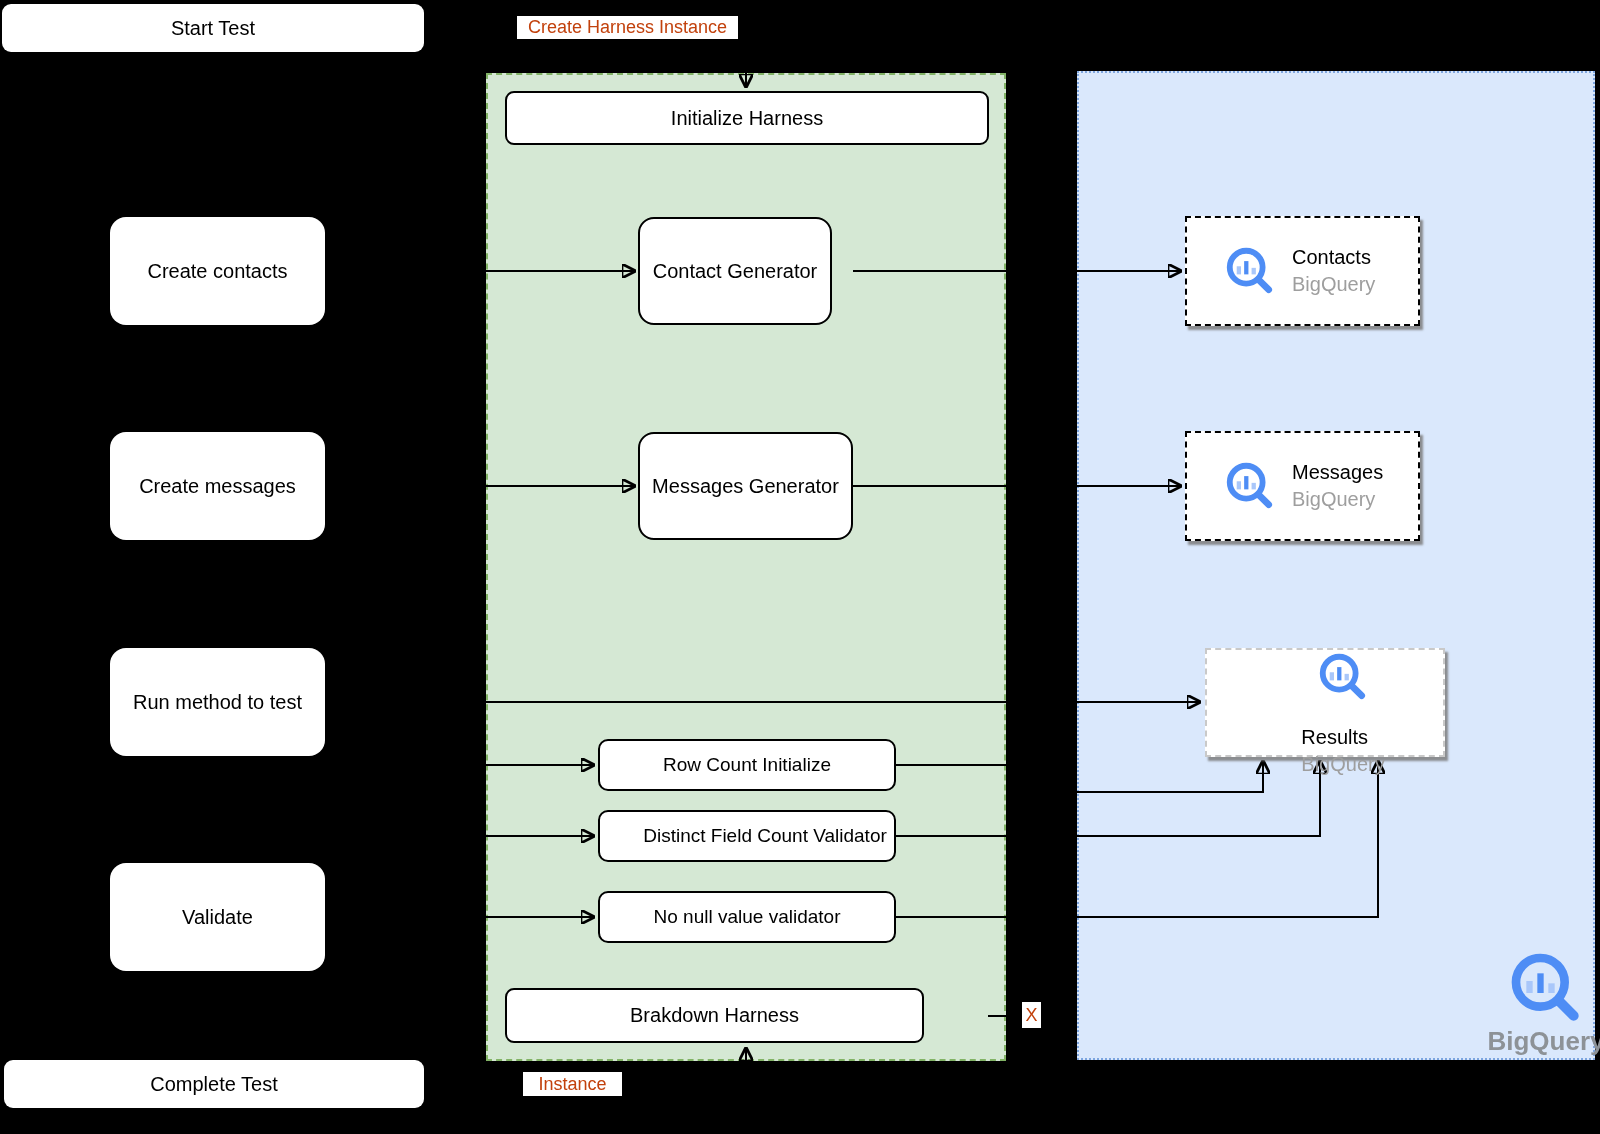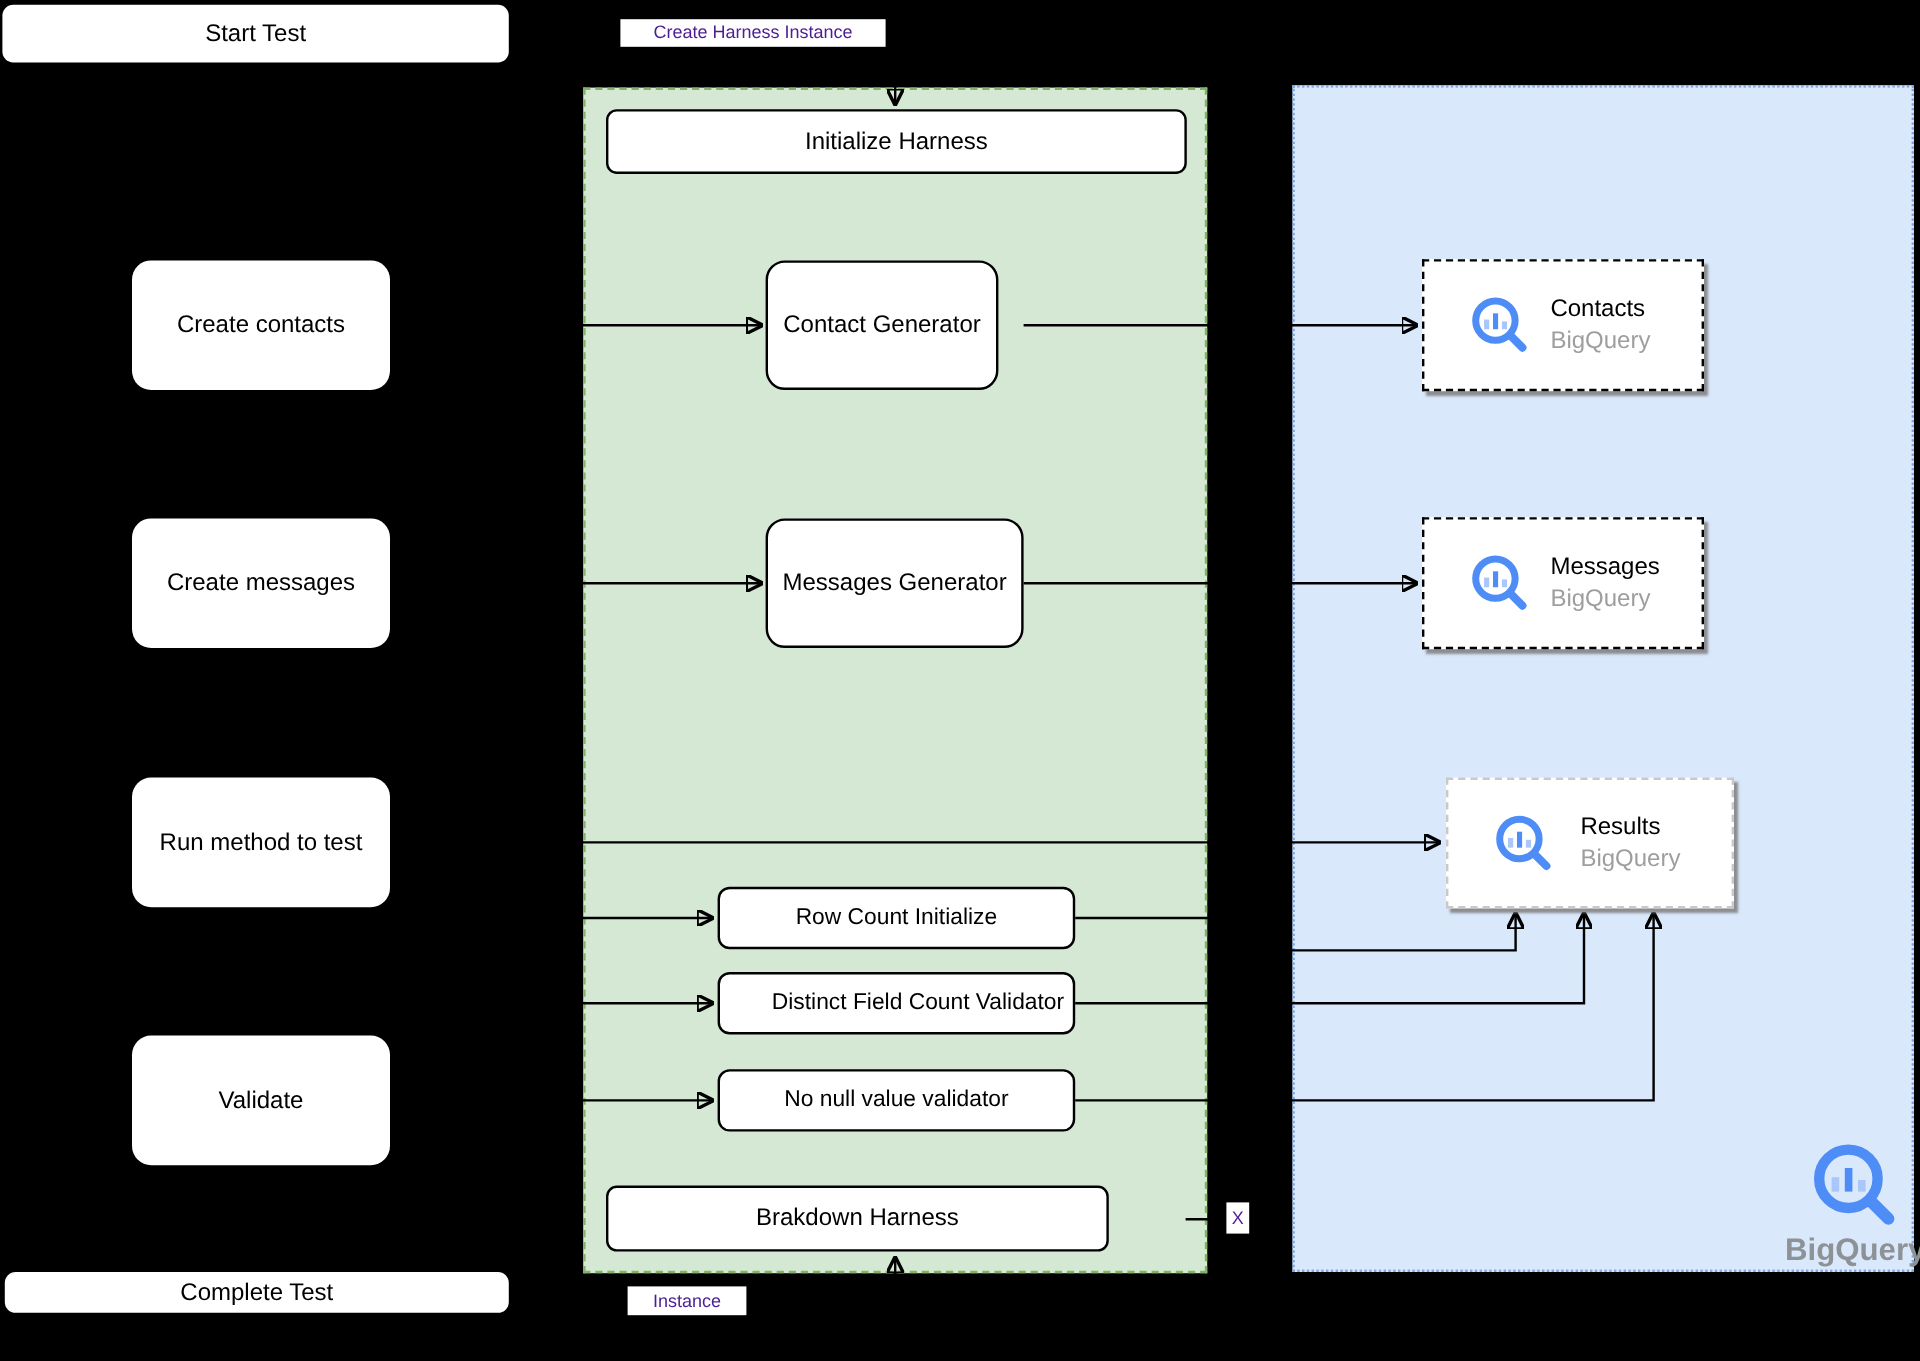--- a/index.html
+++ b/index.html
@@ -43,21 +43,21 @@
   .node{
     z-index:3;display:flex;align-items:center;justify-content:center;
     background:var(--box-fill);text-align:center;line-height:1.25;
   }
   .plain{border-radius:9px;font-size:20px;}
   .rounded{border-radius:16px;font-size:20px;}
   .bordered{border:2px solid var(--box-border);}
   .wide{border-radius:9px;font-size:20px;border:2px solid var(--box-border);}
   .validator{border:2px solid var(--box-border);border-radius:10px;font-size:19px;}
   .label{
-    z-index:3;background:#fff;color:#4c1d95;font-size:15px;
+    z-index:3;background:#fff;color:#c2410c;font-size:18px;
     display:flex;align-items:center;justify-content:center;white-space:nowrap;
   }
   
   .bq-node{
     z-index:3;display:flex;align-items:center;background:var(--box-fill);
     padding-left:36px;gap:20px;
     box-shadow:3px 4px 2px rgba(125,125,125,0.85);
   }
   .bq-dashed{border:2px dashed #000;gap:15px;}
   .bq-light{border:2px dashed #c9c9c9;}
@@ -106,21 +106,21 @@
 <div class="abs label" style="left:517px;top:16px;width:221px;height:23px;">Create Harness Instance</div>
 
 <div class="abs node rounded" style="left:110px;top:217px;width:215px;height:108px;">Create contacts</div>
 
 <div class="abs node rounded" style="left:110px;top:432px;width:215px;height:108px;">Create messages</div>
 
 <div class="abs node rounded" style="left:110px;top:648px;width:215px;height:108px;">Run method to test</div>
 
 <div class="abs node rounded" style="left:110px;top:863px;width:215px;height:108px;">Validate</div>
 
-<div class="abs node plain" style="left:4px;top:1060px;width:420px;height:34px;">Complete Test</div>
+<div class="abs node plain" style="left:4px;top:1060px;width:420px;height:48px;">Complete Test</div>
 
 <div class="abs label" style="left:523px;top:1072px;width:99px;height:24px;">Instance</div>
 
 <div class="abs label" style="left:1022px;top:1002px;width:19px;height:26px;">X</div>
 
 <div class="abs node wide" style="left:505px;top:91px;width:484px;height:54px;">Initialize Harness</div>
 
 <div class="abs node rounded bordered" style="left:638px;top:217px;width:194px;height:108px;">Contact Generator</div>
 
 <div class="abs node rounded bordered" style="left:638px;top:432px;width:215px;height:108px;">Messages Generator</div>
@@ -154,21 +154,21 @@
     <rect x="9.4" y="7.6" width="1.9" height="5.9" fill="var(--bigquery-blue)"></rect>
     <rect x="12.7" y="10.6" width="1.9" height="2.9" fill="var(--bigquery-blue-light)"></rect>
     <line x1="15.9" y1="15.9" x2="20.3" y2="20.3" stroke="var(--bigquery-blue)" stroke-width="3" stroke-linecap="round"></line>
   </svg>
   <div class="bq-text">
     <span class="bq-name">Messages</span>
     <span class="bq-sub">BigQuery</span>
   </div>
 </div>
 
-<div class="abs bq-node bq-light" style="left:1205px;top:648px;width:240px;height:109px;">
+<div class="abs bq-node bq-light" style="left:1205px;top:648px;width:240px;height:109px;flex-direction:column;">
   <svg class="bq-icon" viewBox="0 0 24 24">
     <circle cx="10.3" cy="10.3" r="7.3" fill="#fff" stroke="var(--bigquery-blue)" stroke-width="2.6"></circle>
     <rect x="6.1" y="9.9" width="1.9" height="3.6" fill="var(--bigquery-blue-light)"></rect>
     <rect x="9.4" y="7.6" width="1.9" height="5.9" fill="var(--bigquery-blue)"></rect>
     <rect x="12.7" y="10.6" width="1.9" height="2.9" fill="var(--bigquery-blue-light)"></rect>
     <line x1="15.9" y1="15.9" x2="20.3" y2="20.3" stroke="var(--bigquery-blue)" stroke-width="3" stroke-linecap="round"></line>
   </svg>
   <div class="bq-text">
     <span class="bq-name">Results</span>
     <span class="bq-sub">BigQuery</span>

